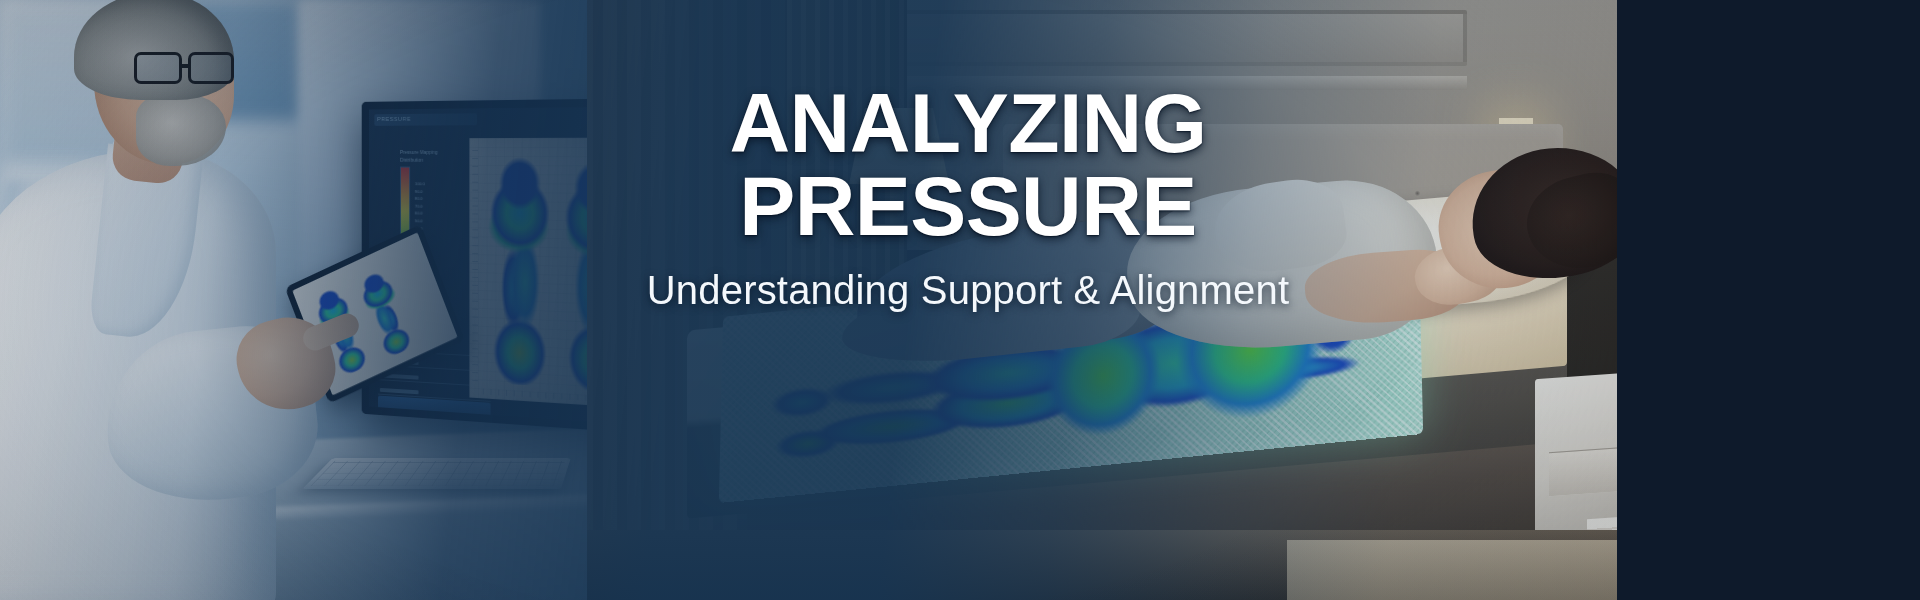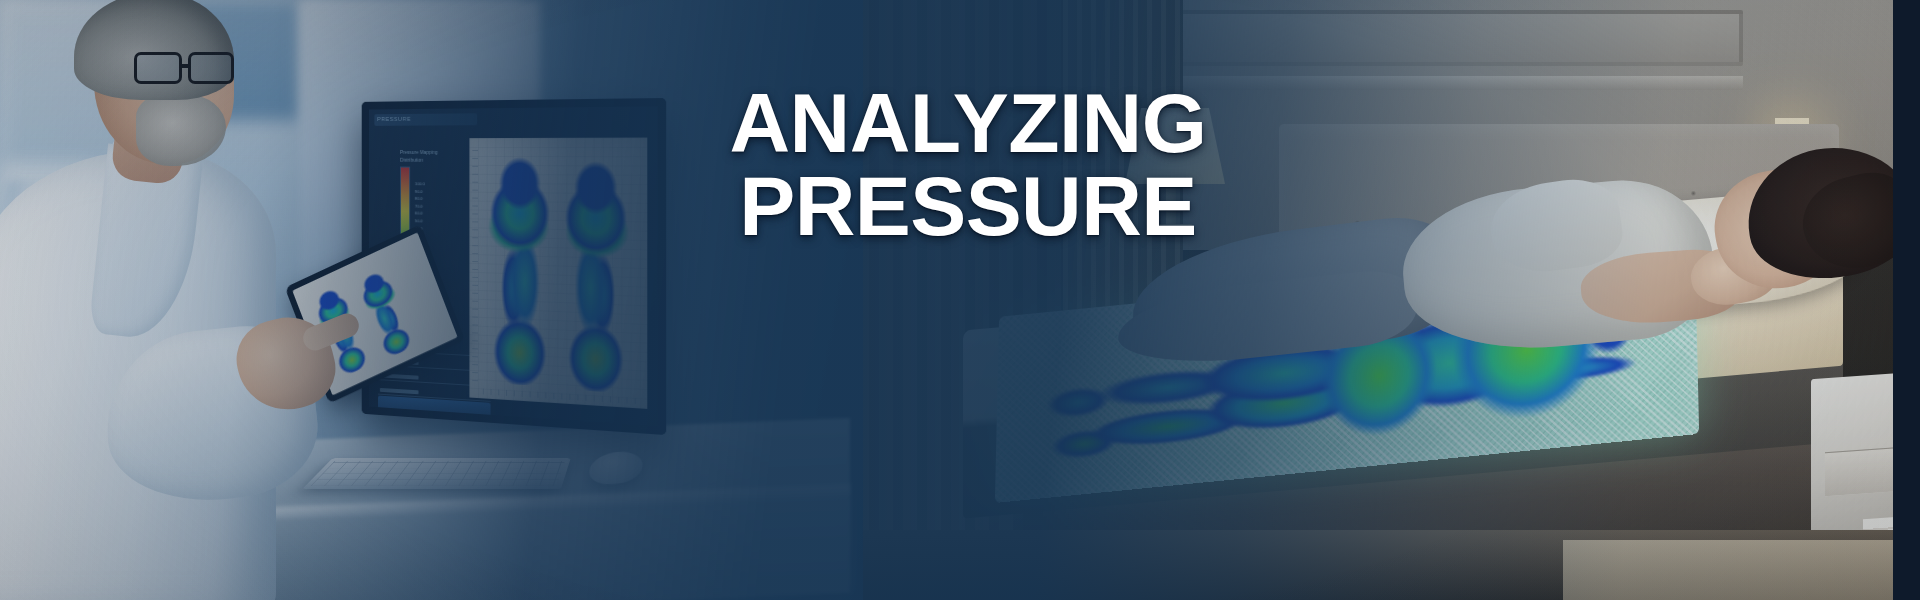--- a/index.html
+++ b/index.html
@@ -4,21 +4,21 @@
 <style>
   * { margin:0; padding:0; box-sizing:border-box; }
   html,body{ background:#0e1a2b; }
   body{
     font-family:"Liberation Sans", sans-serif;
     width:1920px; height:600px; overflow:hidden;
   }
 
   .banner{
     position:relative;
-    width:1893px; height:600px;
+    width:1617px; height:600px;
     overflow:hidden;
     background:#16273d;
   }
 
   
   .scene-left{
     position:absolute; left:0; top:0; width:980px; height:600px;
     overflow:hidden;
     background:
       radial-gradient(ellipse 300px 240px at 120px 130px, rgba(150,185,215,.55), rgba(150,185,215,0) 70%),
@@ -731,15 +731,16 @@
   </div>
 
   <div class="tint"></div>
   <div class="vignette"></div>
 
   <div class="copy">
     <div class="headline">
       <span>ANALYZING</span>
       <span>PRESSURE</span>
     </div>
+    <div class="sub">Understanding Support &amp; Alignment</div>
   </div>
 
 </div>
 
 </body></html>

